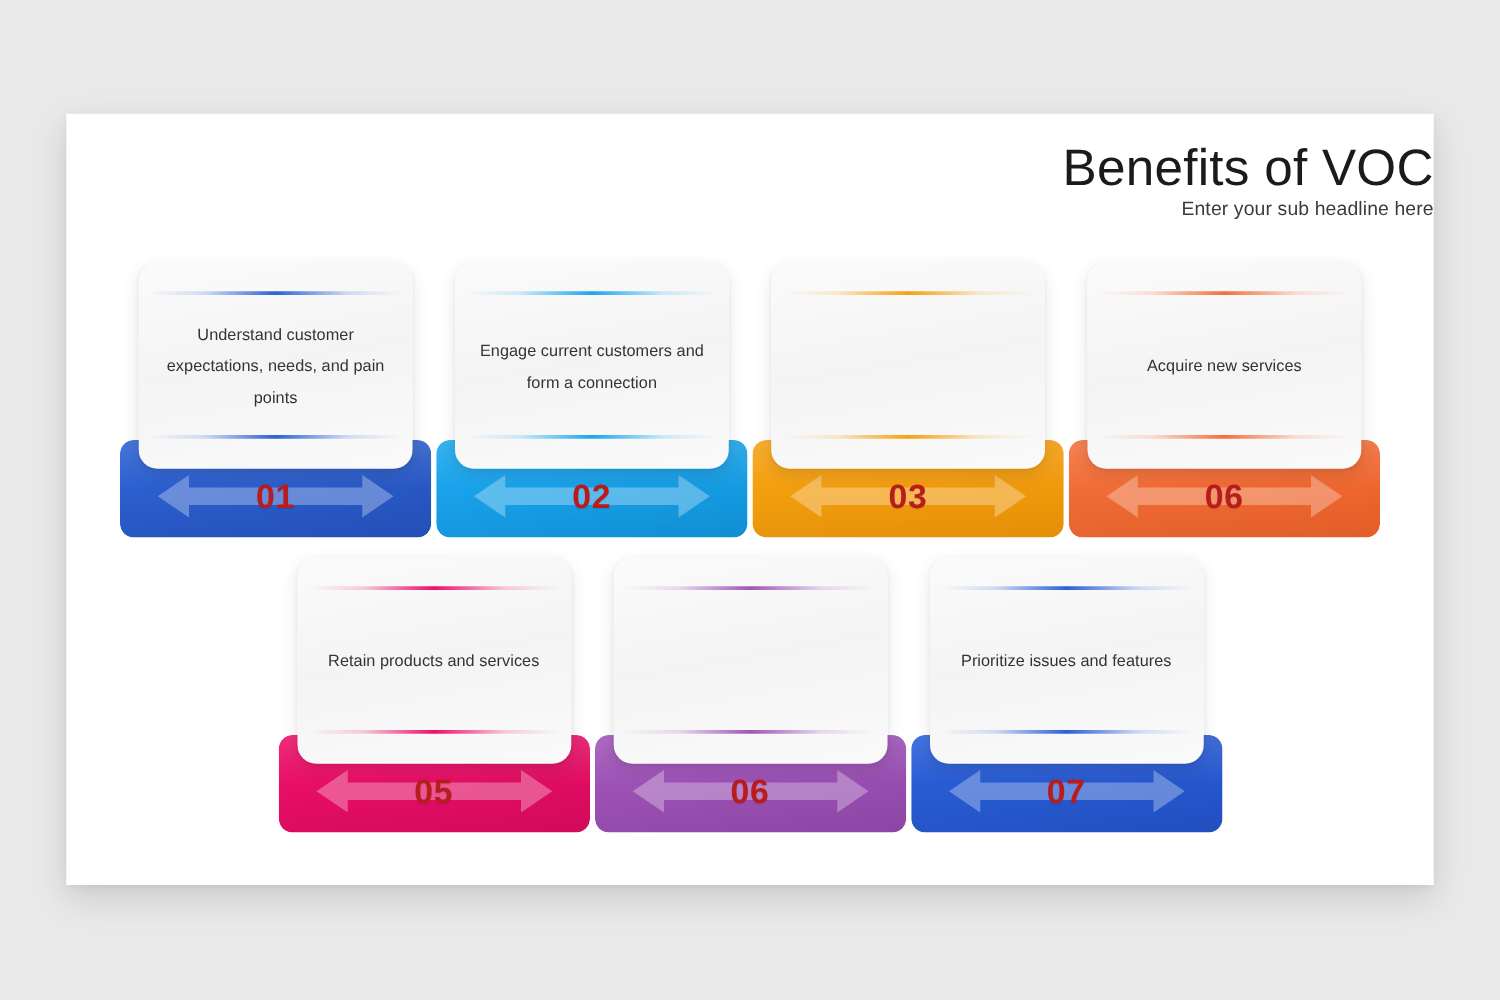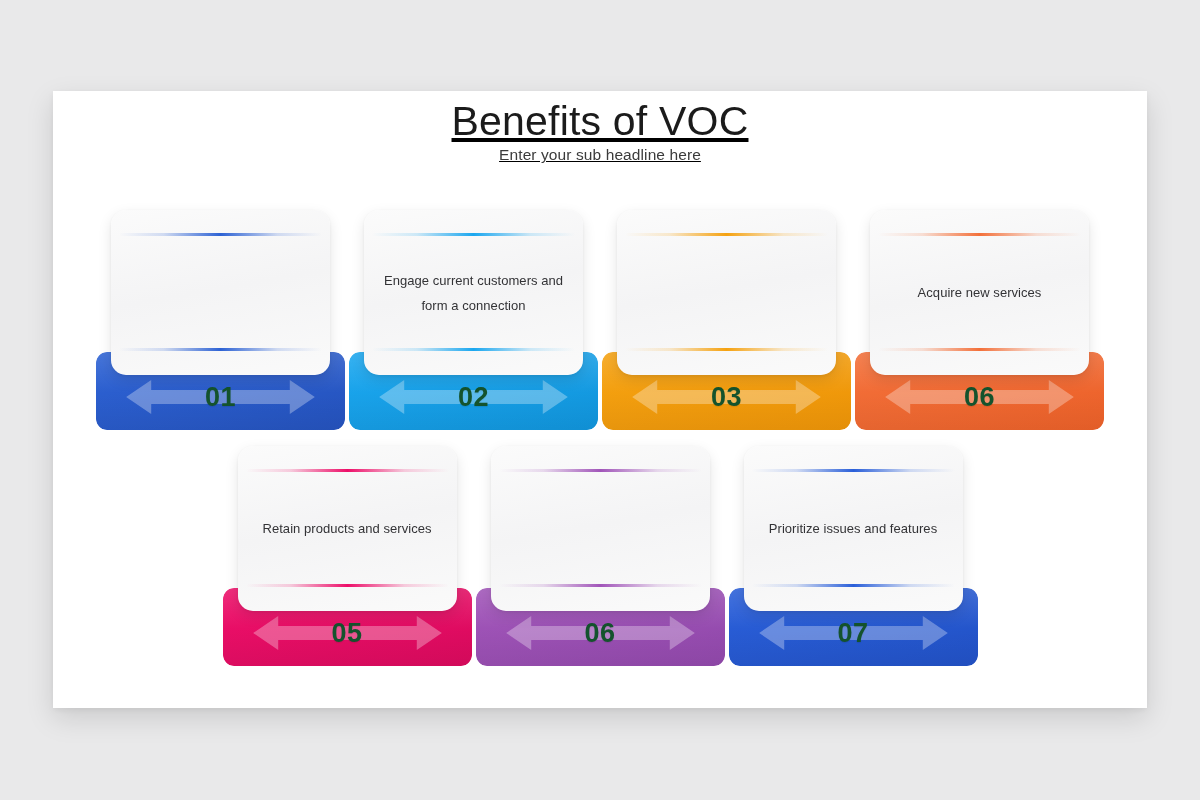--- a/index.html
+++ b/index.html
@@ -24,23 +24,22 @@
     top: 91px;
     width: 1094px;
     height: 617px;
     background: #ffffff;
     box-shadow: 0 10px 26px rgba(0,0,0,0.13), 0 2px 6px rgba(0,0,0,0.05);
   }
 
   
   .slide-header {
     width: 100%;
-    text-align: center;
-    padding-top: 6px;
-    text-decoration: underline;
+    text-align: right;
+    padding-top: 19px;
   }
   .slide-title {
     font-size: 41px;
     font-weight: 400;
     color: #1b1b1b;
     letter-spacing: 0.2px;
     line-height: 1.2;
   }
   .slide-subtitle {
     font-size: 15.5px;
@@ -105,21 +104,21 @@
   .arrow-shape svg { display: block; width: 100%; height: 100%; }
 
   .banner-number {
     position: absolute;
     left: 0; right: 0;
     bottom: 13px;
     height: 40px;
     display: flex;
     align-items: center;
     justify-content: center;
-    color: #14532d;
+    color: #b91c1c;
     font-size: 27px;
     font-weight: bold;
     letter-spacing: 0.6px;
     text-shadow: 0 1px 1px rgba(0,0,0,0.10);
     margin-top: 39px;
   }
 
   
   .panel {
     position: absolute;
@@ -179,20 +178,21 @@
             <div class="arrow-shape">
               <svg viewBox="0 0 240 40" preserveAspectRatio="none">
                 <path fill="#ffffff" d="M22 20 L48 3 L48 13 L192 13 L192 3 L218 20 L192 37 L192 27 L48 27 L48 37 Z"></path>
               </svg>
             </div>
             <div class="banner-number">01</div>
           </div>
           <div class="panel">
             <div class="hairline hairline-top" style="background: linear-gradient(90deg, rgba(255, 255, 255, 0) 0%, rgba(45, 98, 212, 0.2) 22%, rgb(45, 98, 212) 50%, rgba(45, 98, 212, 0.2) 78%, rgba(255, 255, 255, 0) 100%);"></div>
             <div class="hairline hairline-bottom" style="background: linear-gradient(90deg, rgba(255, 255, 255, 0) 0%, rgba(45, 98, 212, 0.2) 22%, rgb(45, 98, 212) 50%, rgba(45, 98, 212, 0.2) 78%, rgba(255, 255, 255, 0) 100%);"></div>
+            <div class="panel-text">Understand customer expectations, needs, and pain points</div>
           </div>
         </div>
         <div class="item">
           <div class="banner">
             <div class="banner-fill" style="background: linear-gradient(160deg, rgb(27, 167, 239) 0%, rgb(17, 149, 220) 100%);"></div>
             <div class="arrow-shape">
               <svg viewBox="0 0 240 40" preserveAspectRatio="none">
                 <path fill="#ffffff" d="M22 20 L48 3 L48 13 L192 13 L192 3 L218 20 L192 37 L192 27 L48 27 L48 37 Z"></path>
               </svg>
             </div>

